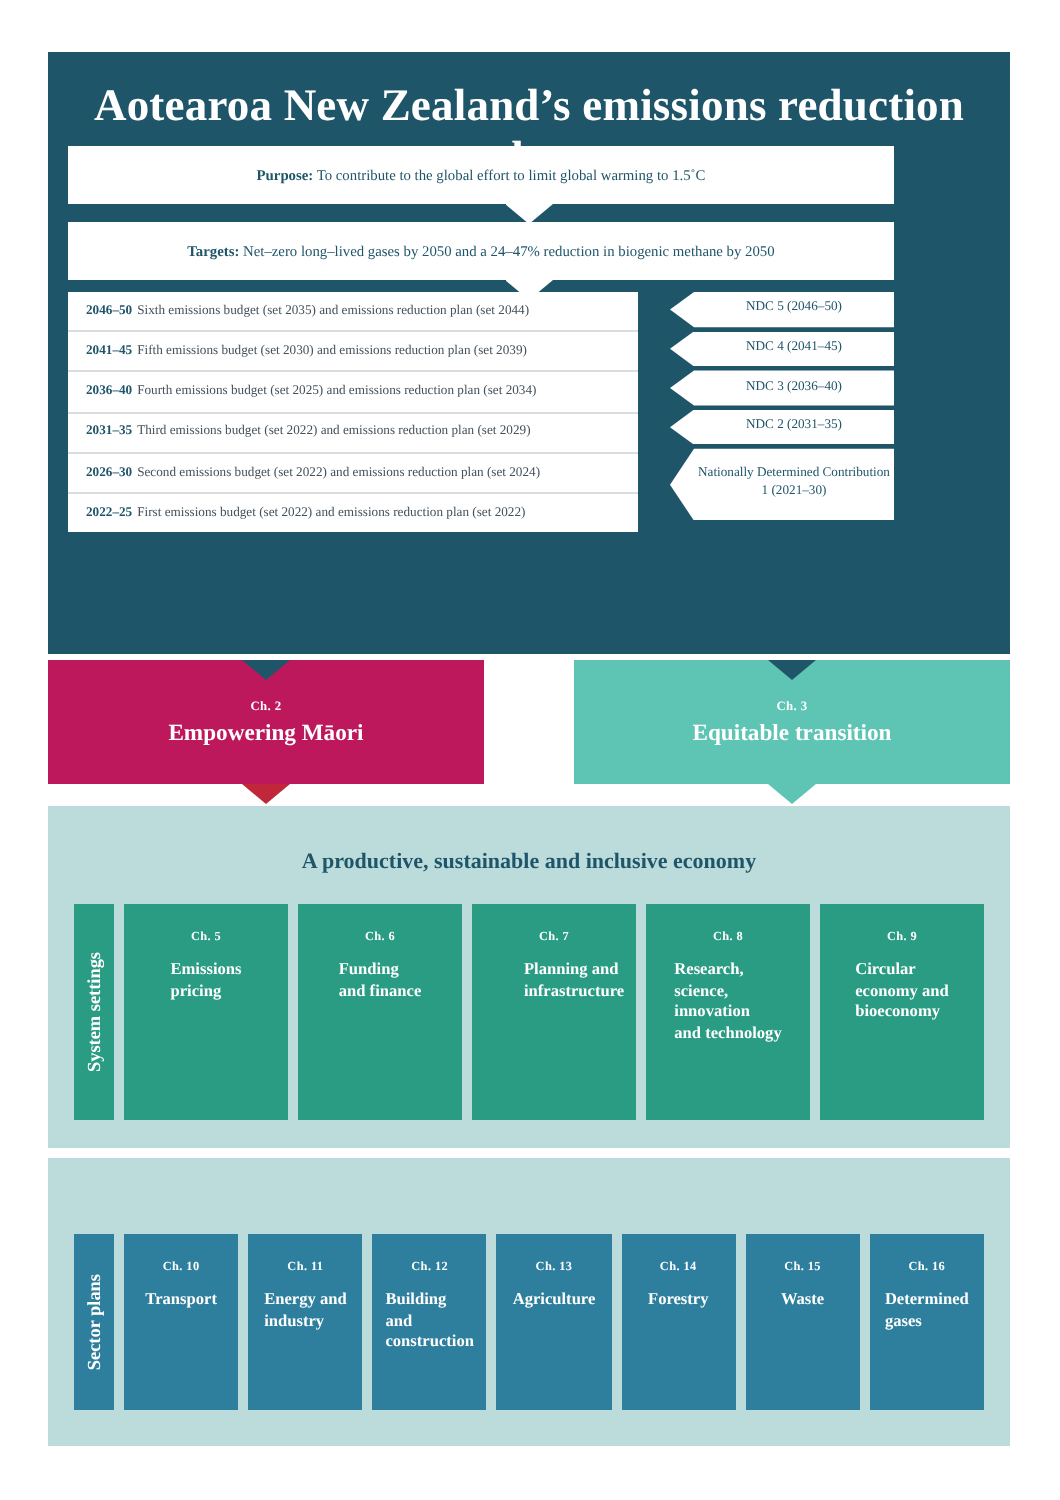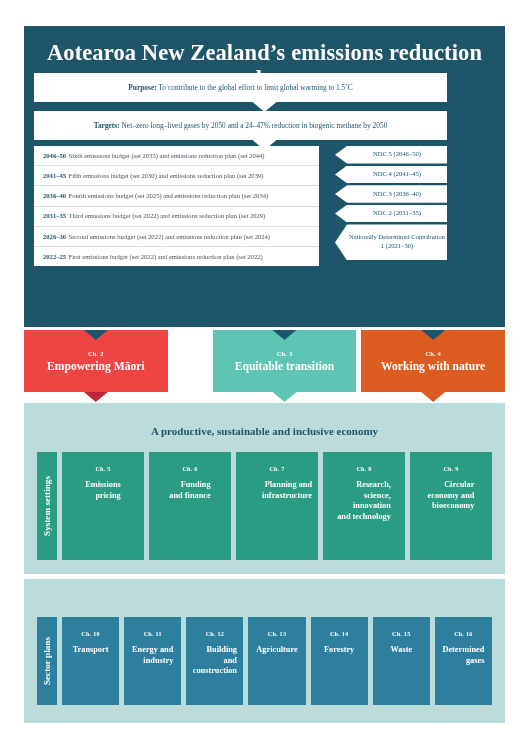--- a/index.html
+++ b/index.html
@@ -76,21 +76,21 @@
 
   
   .tilerow{position:absolute;display:flex;gap:5px;}
   .vlabel{width:20px;background:#2a9c84;display:flex;align-items:center;
         justify-content:center;}
   .vlabel span{writing-mode:vertical-rl;transform:rotate(180deg);
         color:#ffffff;font-size:9.2px;font-weight:700;white-space:nowrap;}
   .vlabel.blue{background:#2e7f9e;}
 
   .tile{flex:1;display:flex;flex-direction:column;align-items:center;
-        padding-top:13px;color:#ffffff;text-align:right;}
+        padding-top:13px;color:#ffffff;text-align:left;}
   .tile .n{font-size:6.2px;font-weight:700;letter-spacing:.2px;}
   .tile .t{font-size:8.3px;font-weight:700;line-height:1.28;margin-top:8px;
         padding:0 3px;}
   .tile.green{background:#2a9c84;}
   .tile.blue{background:#2e7f9e;}
 </style>
 </head>
 <body>
 
 <div class="page">
@@ -152,38 +152,32 @@
       </div>
       <div class="ndc h1">
         <span>NDC 2 (2031–35)</span>
       </div>
       <div class="ndc h2">
         <span>Nationally Determined Contribution 1 (2021–30)</span>
       </div>
     </div>
 
   <div class="chrow" id="cross-row">
-      <div class="chbox" style="background: #ef4444;">
+      <div class="chbox" style="background: #be185d;">
         <div class="notch-in"></div>
         <div class="n">Ch. 2</div>
         <div class="t">Empowering Māori</div>
         <div class="notch-out" style="background: rgb(192, 39, 58);"></div>
       </div>
       <div class="chbox" style="background: rgb(94, 196, 180); margin-left: 40px;">
         <div class="notch-in"></div>
         <div class="n">Ch. 3</div>
         <div class="t">Equitable transition</div>
         <div class="notch-out" style="background: rgb(94, 196, 180);"></div>
       </div>
-      <div class="chbox" style="background: rgb(221, 92, 34);">
-        <div class="notch-in"></div>
-        <div class="n">Ch. 4</div>
-        <div class="t">Working with nature</div>
-        <div class="notch-out" style="background: rgb(221, 92, 34);"></div>
-      </div>
     </div>
 
   <div class="band band-econ"></div>
   <div class="econ-title">A productive, sustainable and inclusive economy</div>
 
   <div class="tilerow" style="left:37px;top:452px;width:455px;height:108px;" id="system-row">
     <div class="vlabel">
       <span>System settings</span>
     </div>
   <div class="tile green">

